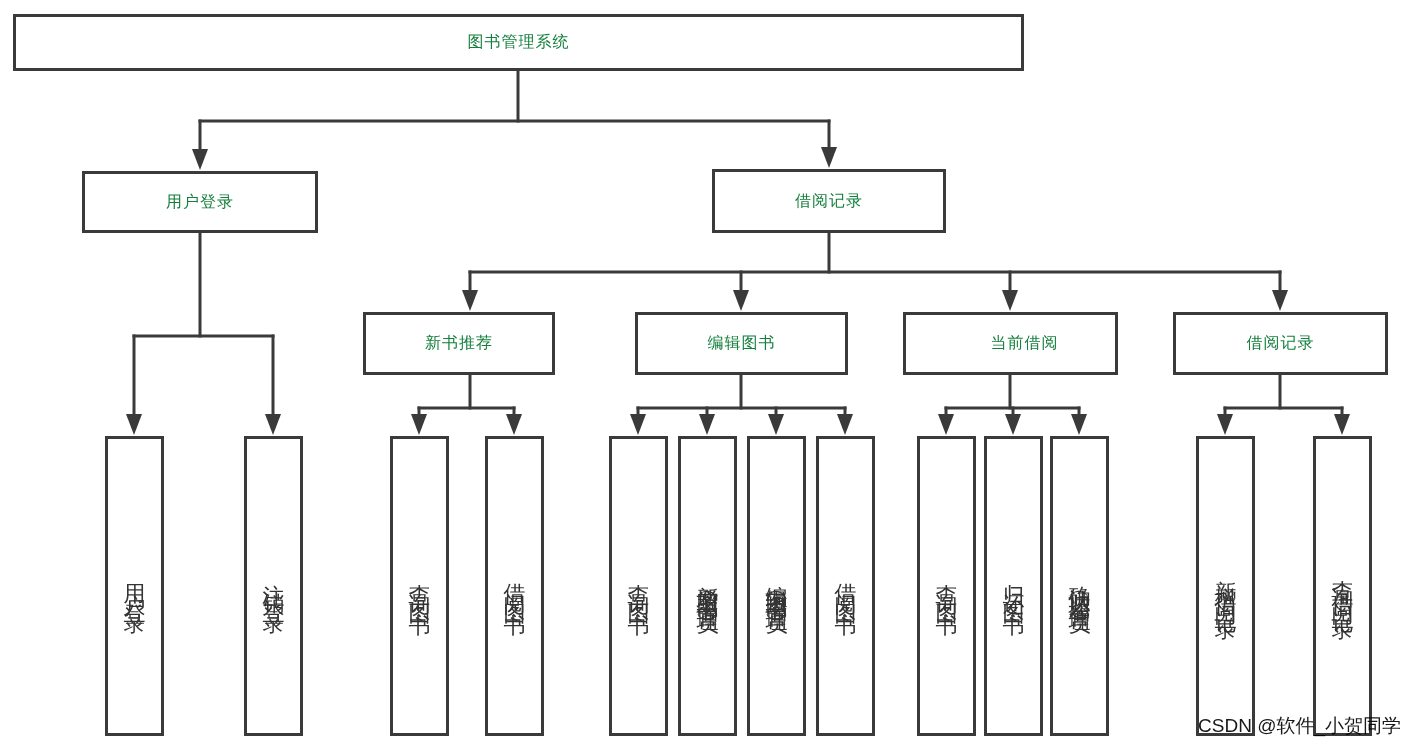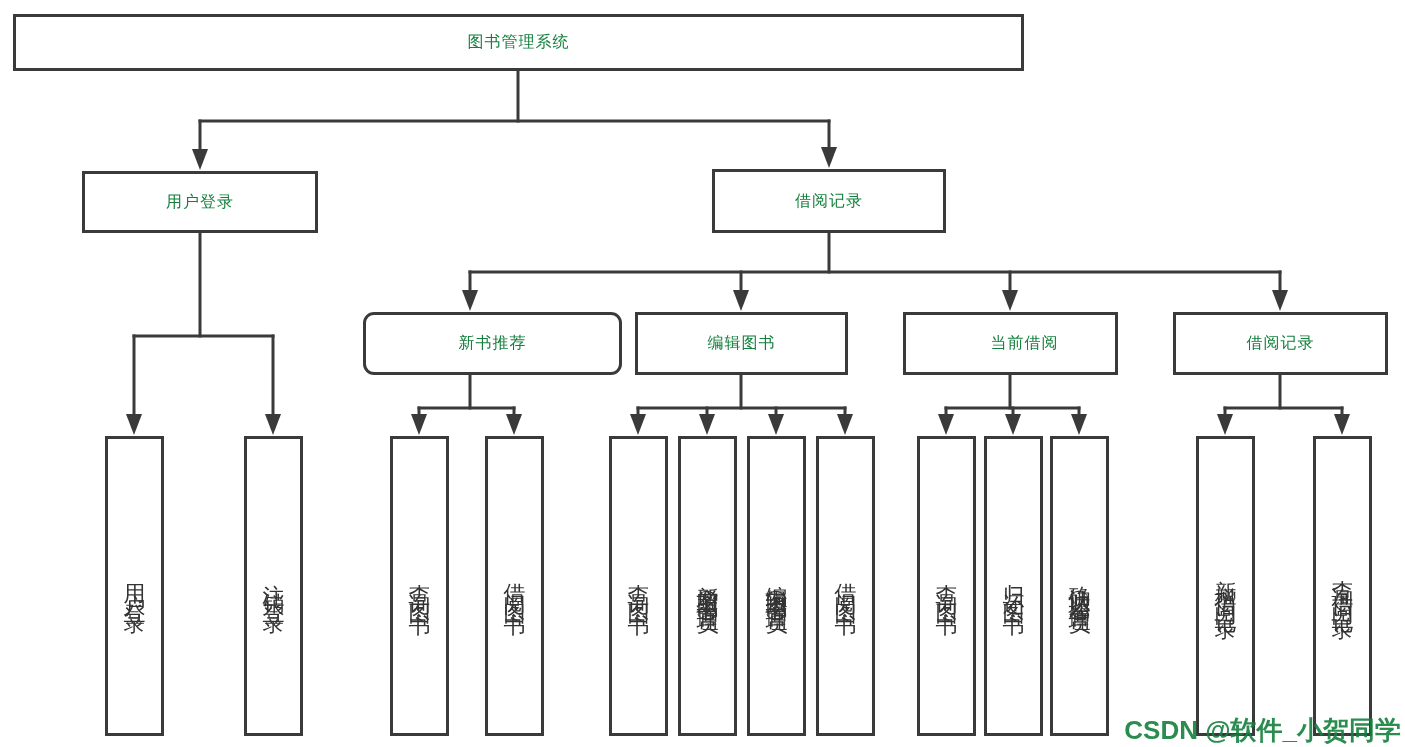--- a/index.html
+++ b/index.html
@@ -56,26 +56,25 @@
     letter-spacing: 8px;
     white-space: nowrap;
   }
   .leaf .vlabel.sp-wide  { letter-spacing: 10px; }
   .leaf .vlabel.sp-mid   { letter-spacing: 8px; }
   .leaf .vlabel.sp-tight { letter-spacing: 4px; }
   .watermark {
     position: absolute;
     right: 4px;
     top: 713px;
-    font-size: 26px;
-    color: #15803d;
+    font-size: 19px;
+    color: #000000;
     opacity: 0.9;
     z-index: 3;
     white-space: nowrap;
-    font-weight: bold;
   }
 </style>
 </head>
 <body>
 
 <div class="canvas">
 
   <svg class="connectors" viewBox="0 0 1405 747" xmlns="http://www.w3.org/2000/svg">
     <g stroke="#3a3a3a" stroke-width="3" fill="none" stroke-linecap="square">
 
@@ -146,21 +145,21 @@
     <span class="hlabel">图书管理系统</span>
   </div>
 
   <div class="node" style="left:82px; top:171px; width:236px; height:62px;">
     <span class="hlabel">用户登录</span>
   </div>
   <div class="node" style="left:712px; top:169px; width:234px; height:64px;">
     <span class="hlabel">借阅记录</span>
   </div>
 
-  <div class="node" style="left:363px; top:312px; width:259px; height:63px;border-radius:11px;">
+  <div class="node" style="left:363px; top:312px; width:192px; height:63px;">
     <span class="hlabel">新书推荐</span>
   </div>
   <div class="node" style="left:635px; top:312px; width:213px; height:63px;">
     <span class="hlabel">编辑图书</span>
   </div>
   <div class="node" style="left:903px; top:312px; width:215px; height:63px;padding-left:28px;">
     <span class="hlabel">当前借阅</span>
   </div>
   <div class="node" style="left:1173px; top:312px; width:215px; height:63px;">
     <span class="hlabel">借阅记录</span>

